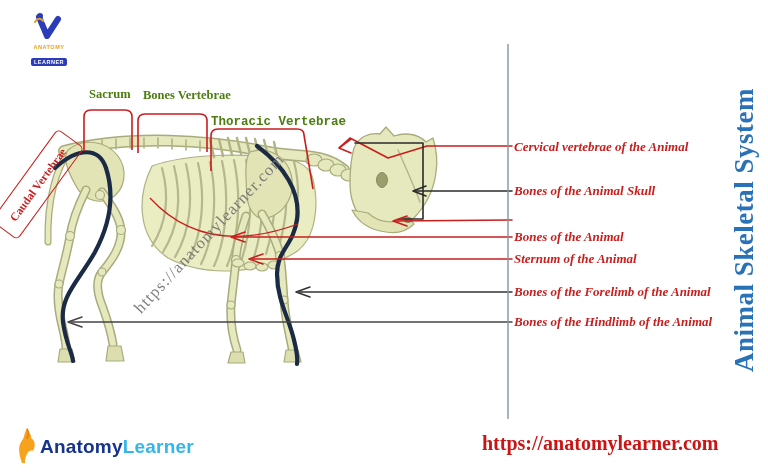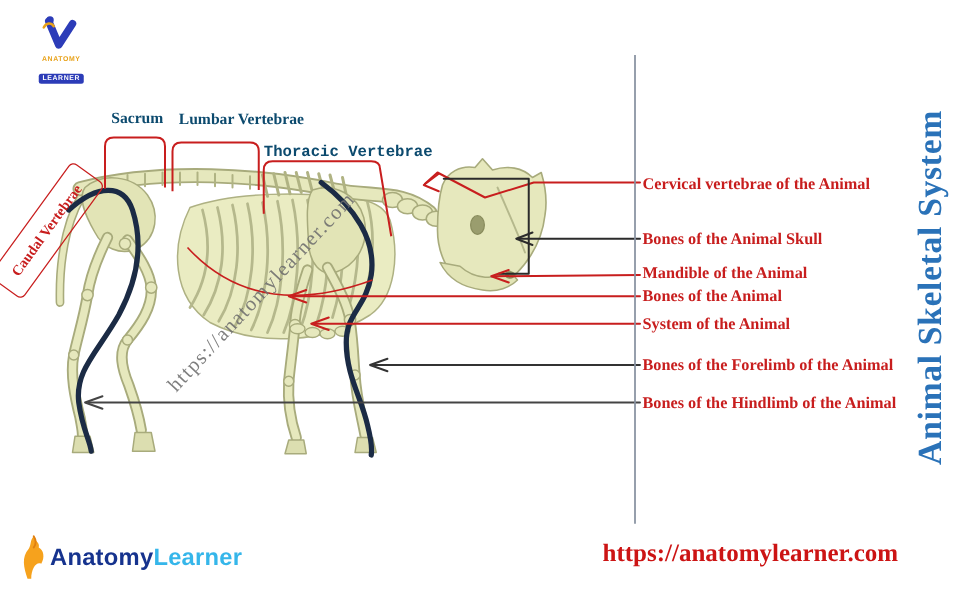--- a/index.html
+++ b/index.html
@@ -1,22 +1,22 @@
 <!DOCTYPE html>
 <html><head>
 <meta charset="utf-8">
 <style>
   html,body{margin:0;padding:0;background:#fff;}
   #stage{position:relative;width:768px;height:476px;background:#fff;overflow:hidden;
          font-family:"Liberation Serif",serif;}
   svg.layer{position:absolute;left:0;top:0;}
   .lbl{position:absolute;font-family:"Liberation Serif",serif;font-weight:bold;
-       color:#0c4a6e;font-size:12.5px;white-space:nowrap;line-height:14px;}
+       color:#4d7c0f;font-size:12.5px;white-space:nowrap;line-height:14px;}
   .rlbl{position:absolute;left:514px;font-family:"Liberation Serif",serif;font-weight:bold;
-        color:#c81e1e;font-size:13px;white-space:nowrap;line-height:14px;}
+        color:#c81e1e;font-size:13px;white-space:nowrap;line-height:14px;font-style:italic;}
   .caudal-box{position:absolute;left:4px;top:214px;width:112px;height:31px;
         border:1.5px solid #c81e1e;border-radius:5px;display:flex;align-items:center;
         justify-content:center;transform-origin:0 50%;transform:rotate(-54deg);
         font-family:"Liberation Serif",serif;font-weight:bold;color:#c81e1e;font-size:11.5px;
         white-space:nowrap;background:transparent;}
   .side-title{position:absolute;left:744px;top:230px;transform:translate(-50%,-50%) rotate(-90deg);
         white-space:nowrap;font-family:"Liberation Serif",serif;font-weight:bold;
         font-size:27px;color:#2a72b8;letter-spacing:.5px;}
   .watermark{position:absolute;left:130px;top:304px;transform-origin:0 0;transform:rotate(-47deg);
         font-family:"Liberation Serif",serif;font-size:16.5px;color:#6e6e6e;
@@ -201,31 +201,30 @@
         <path d="M82,317 L68,322 L82,327"></path>
       </g>
     </g>
 
     <line x1="508" y1="44" x2="508" y2="419" stroke="#8792a0" stroke-width="1.4"></line>
   </svg>
 
   <div class="watermark">https://anatomylearner.com</div>
 
   <div class="lbl" style="left:89px;top:87px;">Sacrum</div>
-  <div class="lbl" style="left:143px;top:88px;">Lumbar Vertebrae</div>
+  <div class="lbl" style="left:143px;top:88px;">Bones Vertebrae</div>
   <div class="lbl" style="left:211px;top:115px;font-family:Liberation Mono, monospace;">Thoracic Vertebrae</div>
   <div class="caudal-box">
     <span>Caudal Vertebrae</span>
   </div>
 
   <div class="rlbl" style="top:140px;">Cervical vertebrae of the Animal</div>
   <div class="rlbl" style="top:184px;">Bones of the Animal Skull</div>
-  <div class="rlbl" style="top:211px;">Mandible of the Animal</div>
   <div class="rlbl" style="top:230px;">Bones of the Animal</div>
-  <div class="rlbl" style="top:252px;">System of the Animal</div>
+  <div class="rlbl" style="top:252px;">Sternum of the Animal</div>
   <div class="rlbl" style="top:285px;">Bones of the Forelimb of the Animal</div>
   <div class="rlbl" style="top:315px;">Bones of the Hindlimb of the Animal</div>
 
   <div class="side-title">Animal Skeletal System</div>
 
   <div class="top-logo">
     <svg width="34" height="27" viewBox="0 0 34 27">
       <path d="M7,5 L15,24 L26,7" fill="none" stroke="#2c3cb8" stroke-width="6" stroke-linecap="round" stroke-linejoin="round"></path>
       <circle cx="8" cy="4" r="3" fill="#2c3cb8"></circle>
       <path d="M3,10 C5,6 9,6 11,9" fill="none" stroke="#e8a21a" stroke-width="2" stroke-linecap="round"></path>

